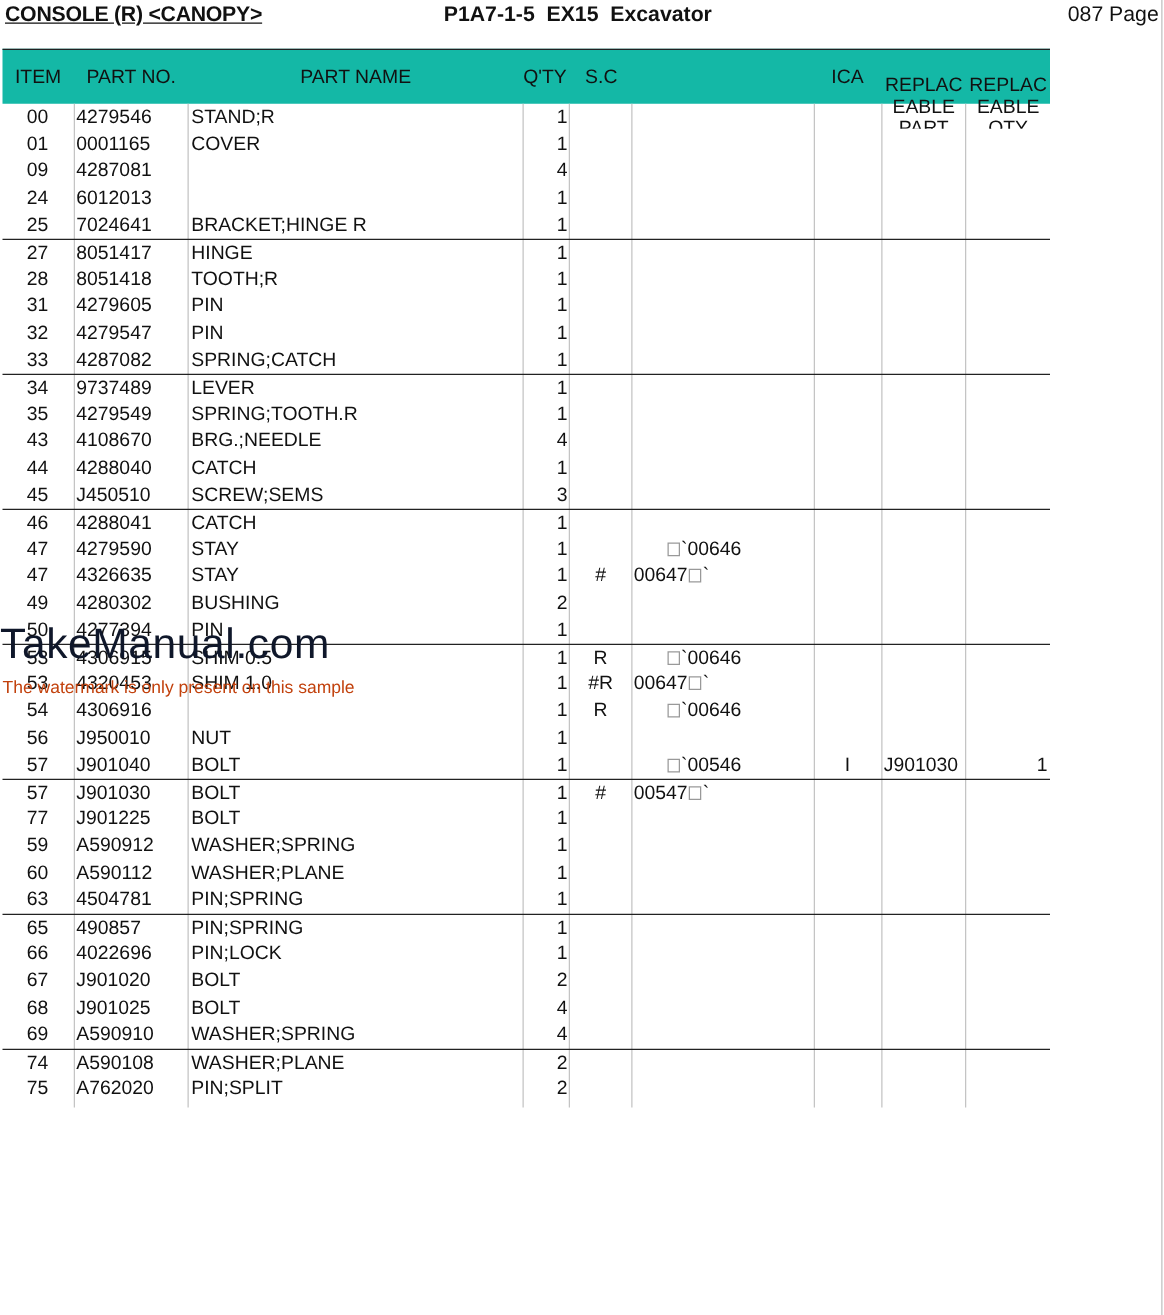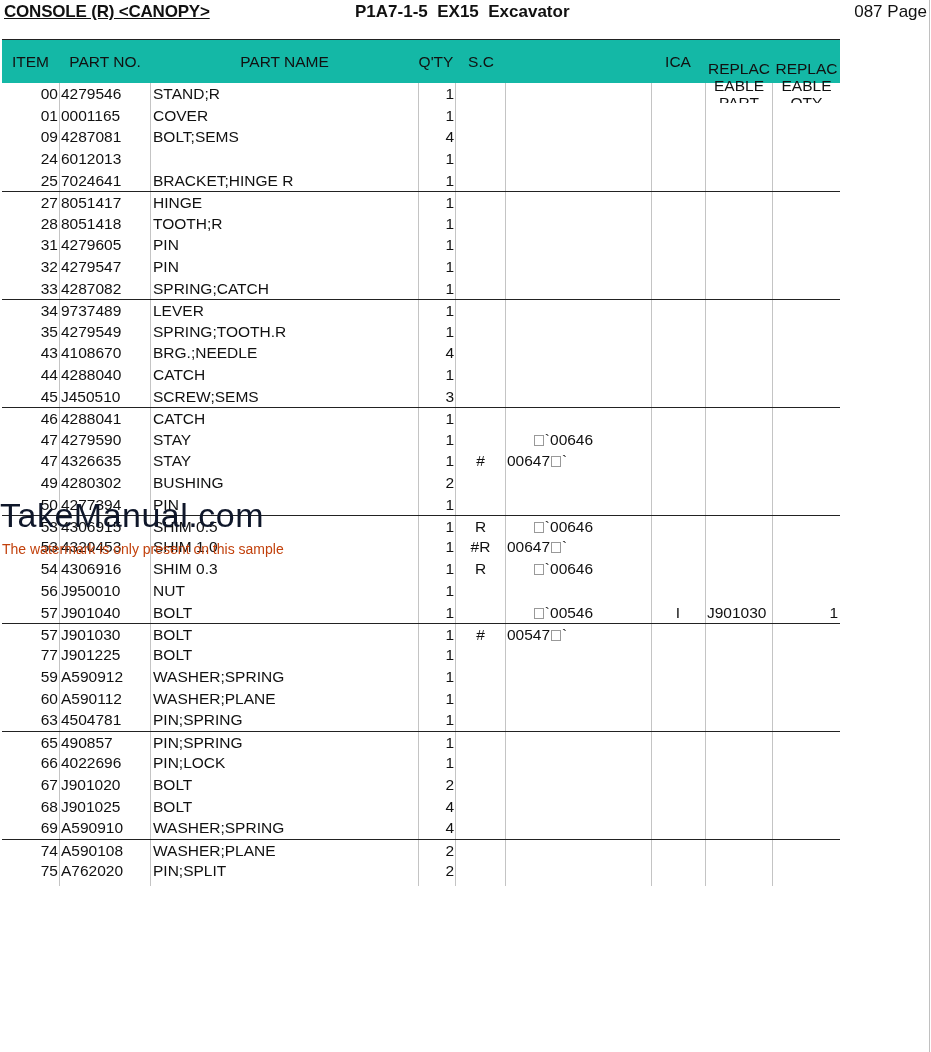--- a/index.html
+++ b/index.html
@@ -16,21 +16,21 @@
   .hcell { position: absolute; top: 0; height: 43px; display: flex; align-items: center; justify-content: center;
            font-size: 15.5px; text-align: center; line-height: 17px; overflow: hidden; }
   .hcell.multi { align-items: flex-start; padding-top: 20px; }
 
   .body { position: relative; }
   .row { position: relative; height: 21.7px; }
   .row.group-start { border-top: 1.5px solid #222; height: 20.2px; }
   .cell { position: absolute; top: 0; height: 100%; font-size: 15.5px; line-height: 21px; white-space: pre; overflow: visible; }
   .vline { position: absolute; top: 0; width: 1px; background: #c4c4c4; }
 
-  .c-item { left: 0; width: 56px; text-align: right; }
+  .c-item { left: 0; width: 56px; text-align: center; }
   .c-part { left: 59px; width: 90px; }
   .c-name { left: 151px; width: 266px; }
   .c-qty  { left: 416px; width: 36px; text-align: right; }
   .c-sc   { left: 454px; width: 49px; text-align: center; }
   .c-ser  { left: 505px; width: 145px; }
   .c-ica  { left: 649px; width: 54px; text-align: center; }
   .c-rp   { left: 705px; width: 66px; }
   .c-rq   { left: 771px; width: 65px; text-align: right; }
   .box { display: inline-block; width: 8px; height: 9px; border: 1px solid #999; vertical-align: -1px; margin: 0 1px; }
 
@@ -85,21 +85,20 @@
     <div class="cell c-qty">1</div>
     <div class="cell c-sc"></div>
     <div class="cell c-ser"></div>
     <div class="cell c-ica"></div>
     <div class="cell c-rp"></div>
     <div class="cell c-rq"></div>
   </div>
       <div class="row">
     <div class="cell c-item">09</div>
     <div class="cell c-part">4287081</div>
-    <div class="cell c-name">BOLT;SEMS</div>
     <div class="cell c-qty">4</div>
     <div class="cell c-sc"></div>
     <div class="cell c-ser"></div>
     <div class="cell c-ica"></div>
     <div class="cell c-rp"></div>
     <div class="cell c-rq"></div>
   </div>
       <div class="row">
     <div class="cell c-item">24</div>
     <div class="cell c-part">6012013</div>
@@ -304,21 +303,20 @@
     <div class="cell c-qty">1</div>
     <div class="cell c-sc">#R</div>
     <div class="cell c-ser">00647<span class="box"></span>`</div>
     <div class="cell c-ica"></div>
     <div class="cell c-rp"></div>
     <div class="cell c-rq"></div>
   </div>
       <div class="row">
     <div class="cell c-item">54</div>
     <div class="cell c-part">4306916</div>
-    <div class="cell c-name">SHIM 0.3</div>
     <div class="cell c-qty">1</div>
     <div class="cell c-sc">R</div>
     <div class="cell c-ser">      <span class="box"></span>`00646</div>
     <div class="cell c-ica"></div>
     <div class="cell c-rp"></div>
     <div class="cell c-rq"></div>
   </div>
       <div class="row">
     <div class="cell c-item">56</div>
     <div class="cell c-part">J950010</div>

